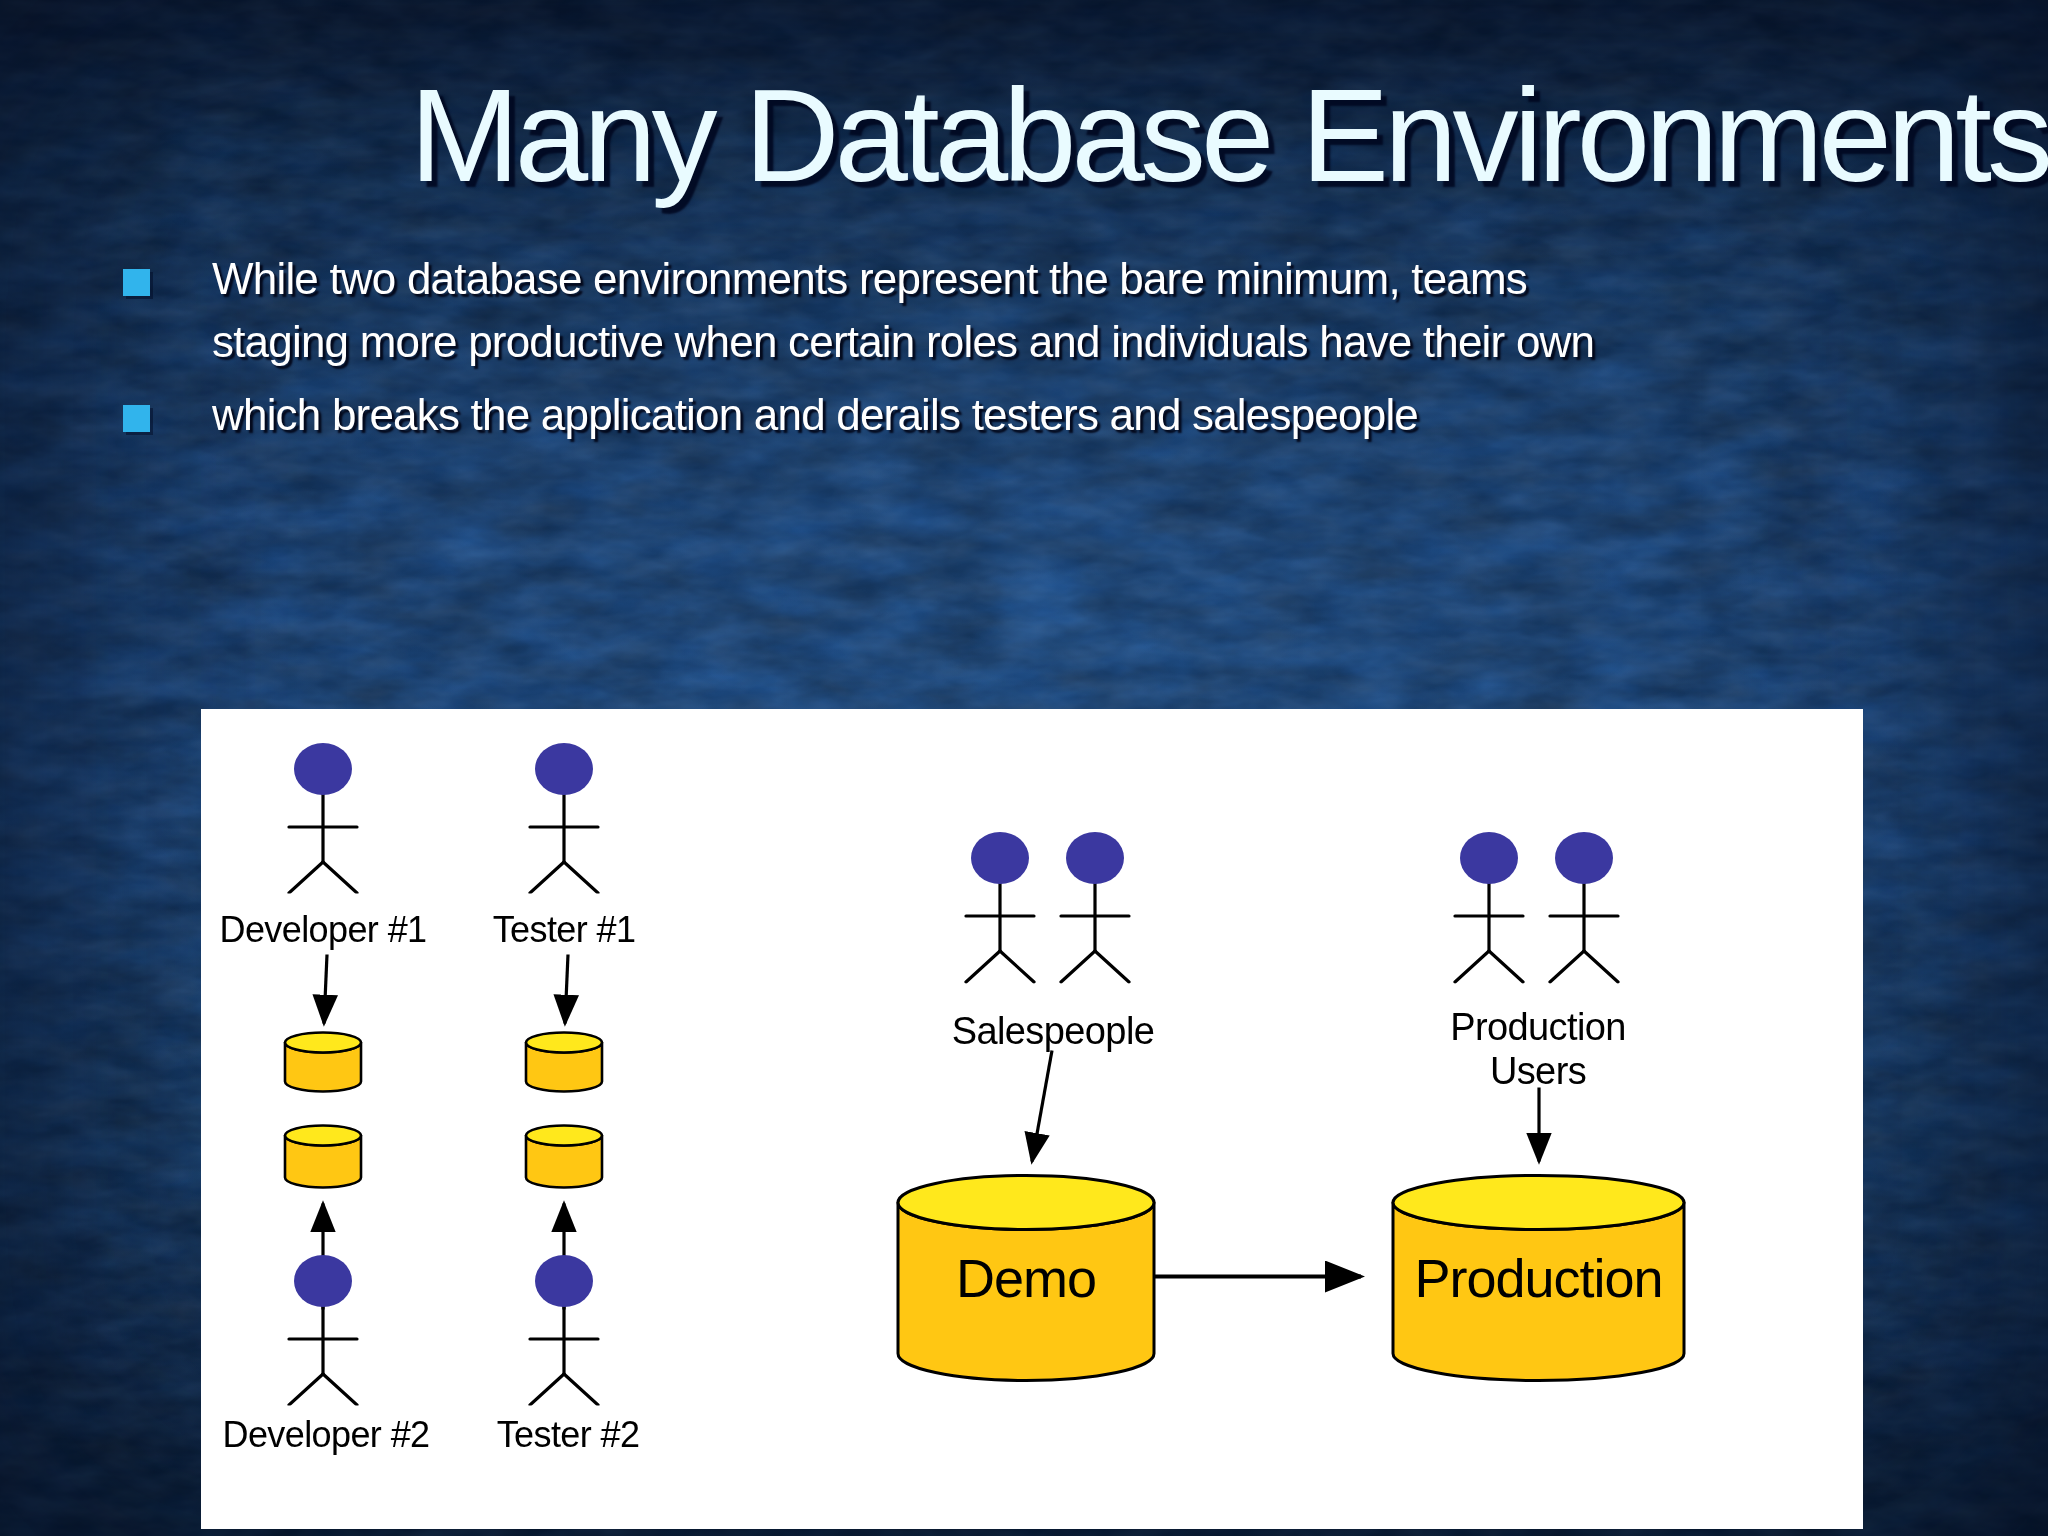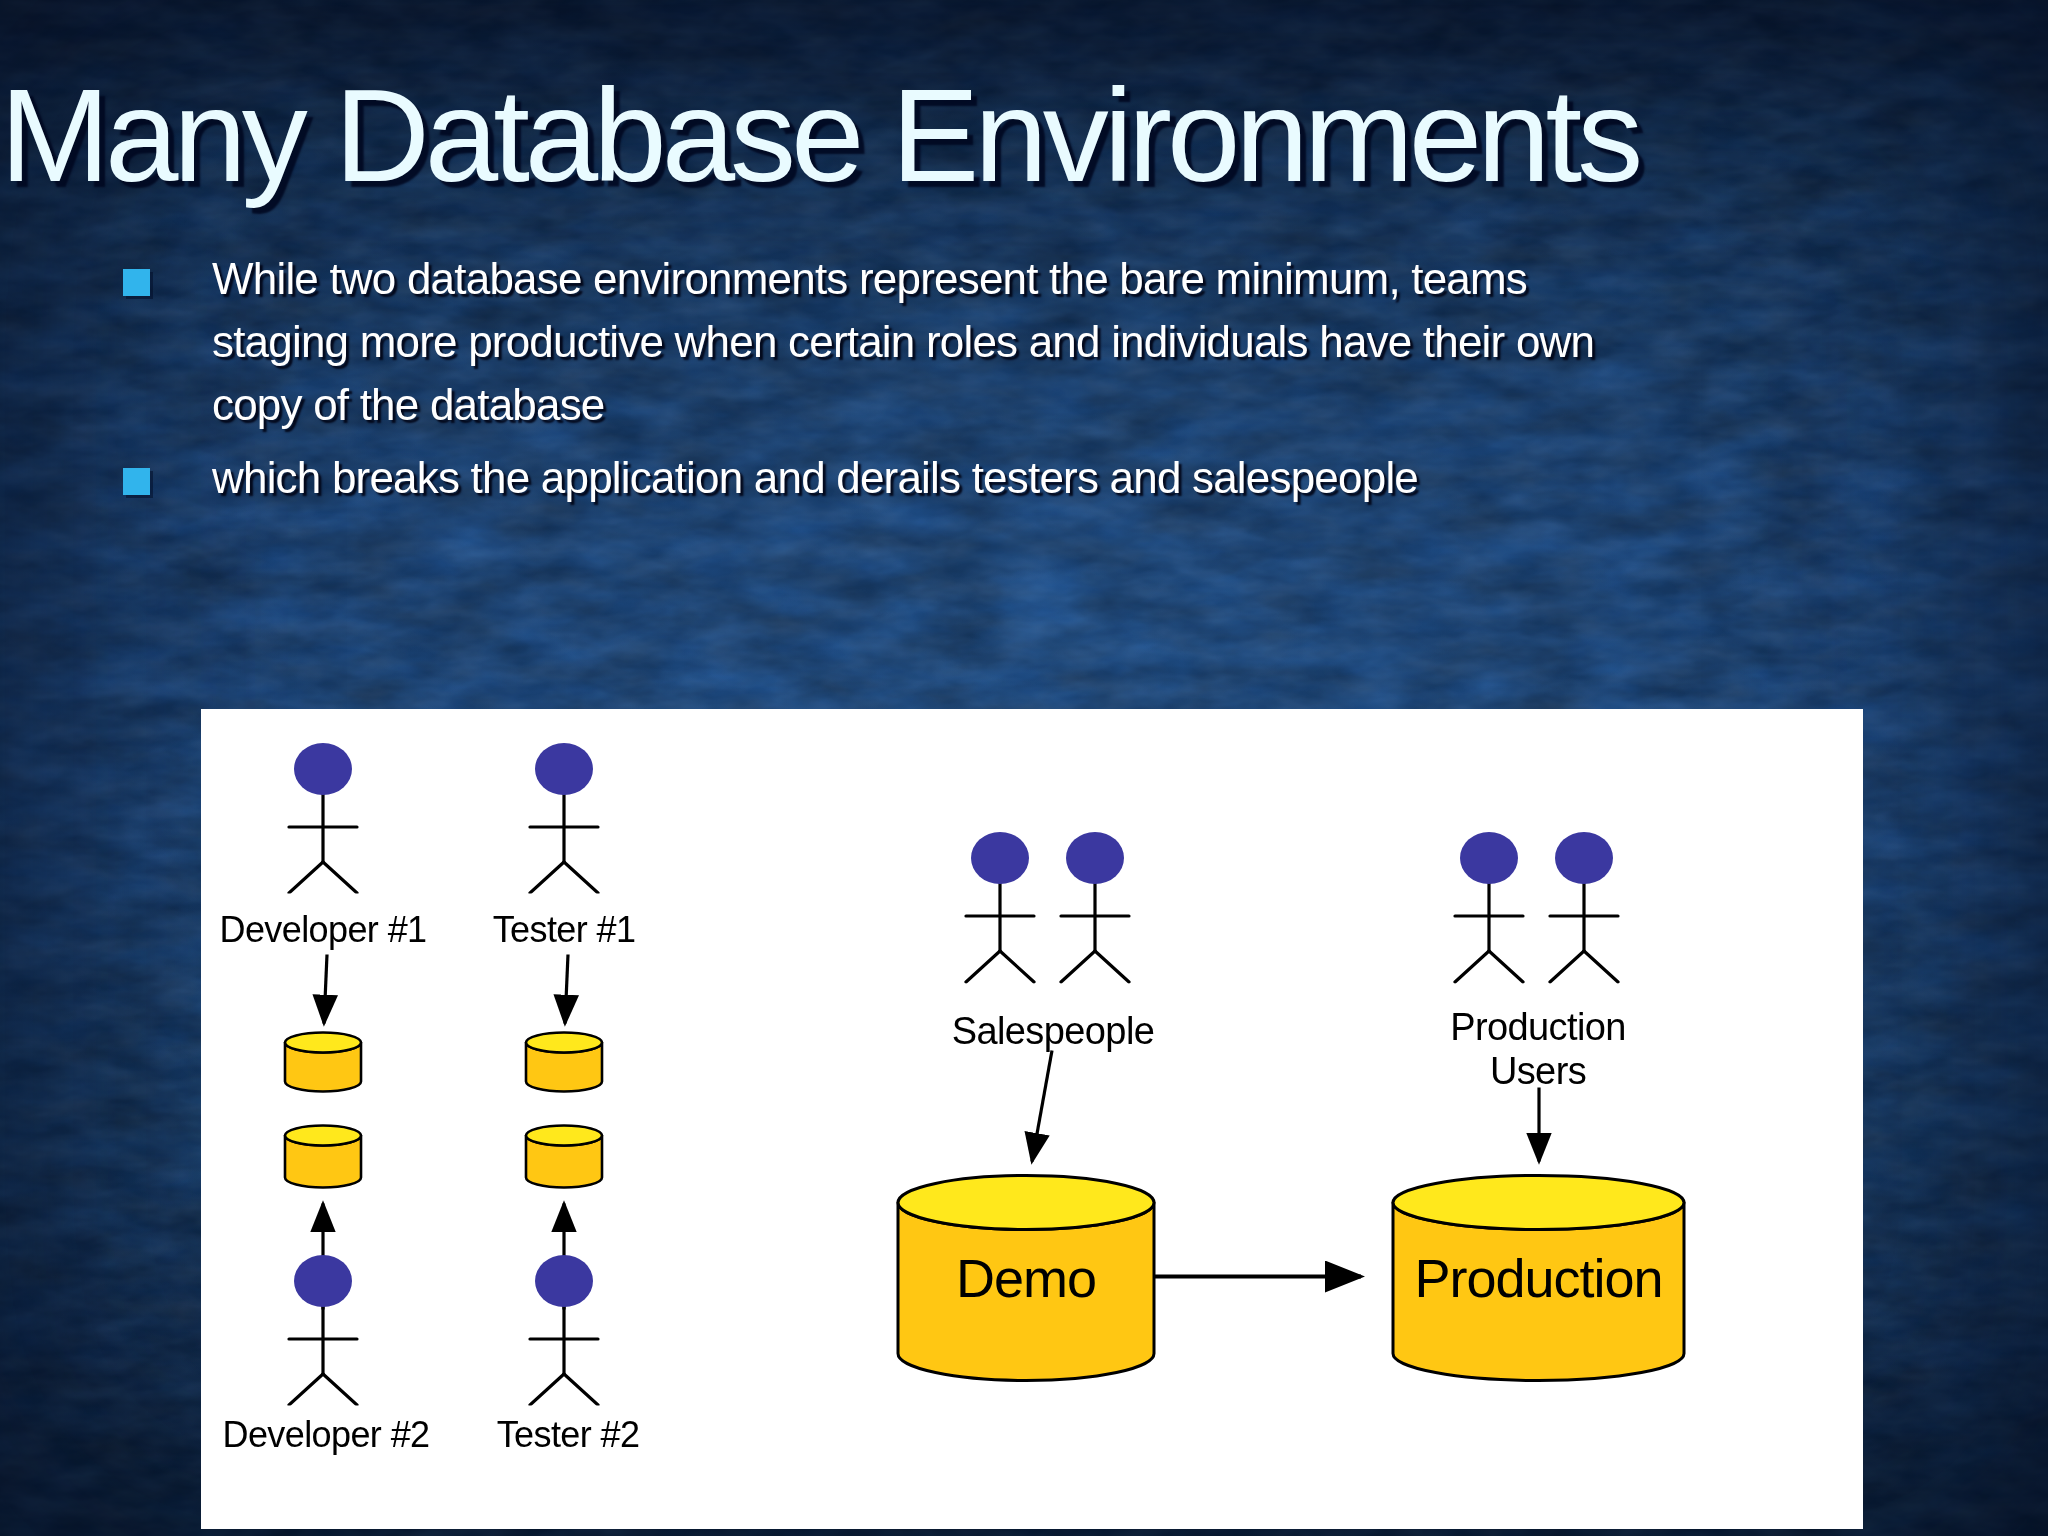--- a/index.html
+++ b/index.html
@@ -17,21 +17,21 @@
   }
   .tex1 { position:absolute; inset:0; mix-blend-mode:multiply; opacity:.45; }
   .tex2 { position:absolute; inset:0; mix-blend-mode:screen;  opacity:.20; }
   .vignette {
     position:absolute; inset:0;
     box-shadow: inset 0 0 260px 40px rgba(4,14,34,.75);
   }
   
   .title {
     position:absolute; left:0; right:0; top:70px; margin:0;
-    text-align:left;
+    text-align:right;
     font-size:132px; font-weight:400; letter-spacing:-5px; line-height:1;
     color:var(--title-text);
     text-shadow:6px 6px 2px rgba(0,8,32,.9);
     white-space:nowrap;
   }
   
   .bullets { position:absolute; left:123px; top:247px; width:1830px; }
   .bullet  { position:relative; padding-left:89px; margin-bottom:10px; }
   .sq {
     position:absolute; left:0; top:22px; width:27px; height:27px;
@@ -84,21 +84,20 @@
 <div class="vignette"></div>
 
 <h1 class="title">Many Database Environments</h1>
 
 <div class="bullets">
   <div class="bullet">
     <span class="sq"></span>
     <div class="btext">
       <div>While two database environments represent the bare minimum, teams</div>
       <div>staging more productive when certain roles and individuals have their own</div>
-      <div>copy of the database</div>
     </div>
   </div>
   <div class="bullet">
     <span class="sq"></span>
     <div class="btext">
       <div>which breaks the application and derails testers and salespeople</div>
     </div>
   </div>
 </div>
 

